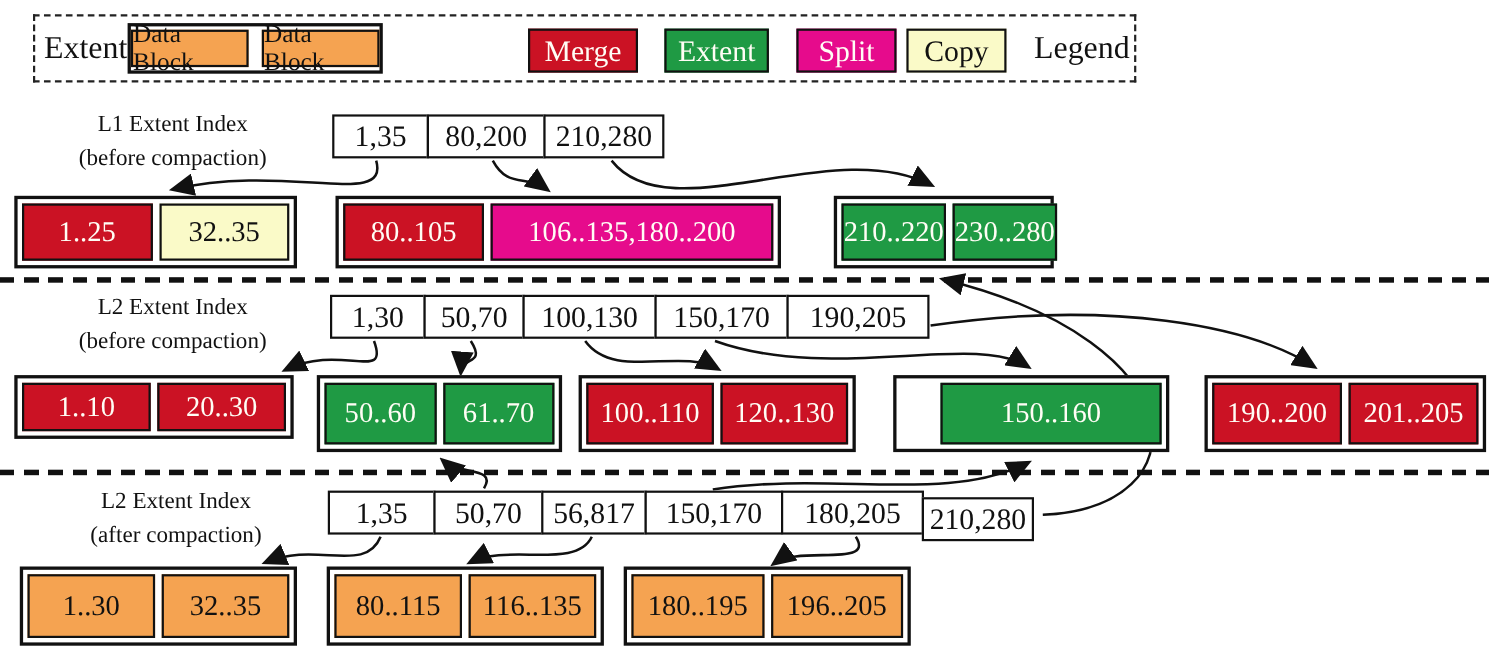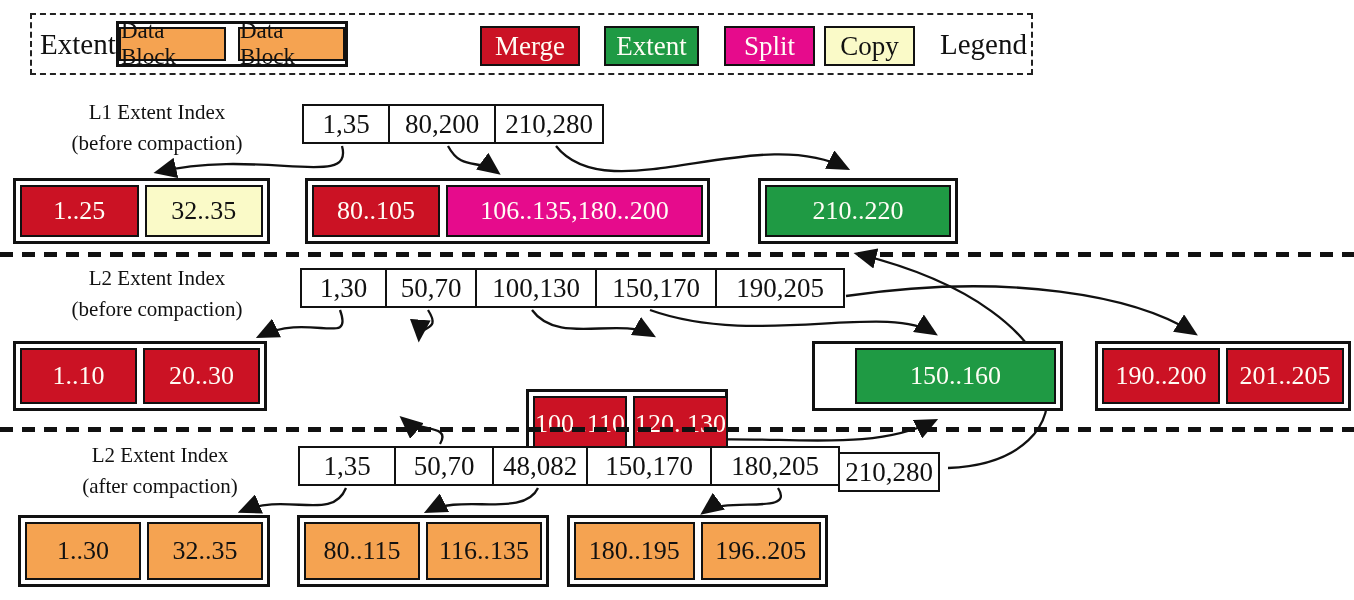--- a/index.html
+++ b/index.html
@@ -97,61 +97,66 @@
   <div class="extent" style="left:13px;top:178px;width:257px;height:66px;">
     <div class="cell merge">1..25</div>
     <div class="cell copy">32..35</div>
   </div>
   <div class="extent" style="left:305px;top:178px;width:405px;height:66px;">
     <div class="cell merge" style="flex:0 0 128px;">80..105</div>
     <div class="cell split">106..135,180..200</div>
   </div>
   <div class="extent" style="left:758px;top:178px;width:200px;height:66px;">
     <div class="cell reuse">210..220</div>
+    <div class="cell reuse">230..280</div>
   </div>
 
   <div class="divider" style="top:252px;"></div>
 
   <div class="row-label" style="left:12px;top:263px;">
     <div>L2 Extent Index</div>
     <div>(before compaction)</div>
   </div>
   <div class="index" style="left:300px;top:268px;">
     <div class="icell" style="width:87px;">1,30</div>
     <div class="icell" style="width:92px;">50,70</div>
     <div class="icell" style="width:122px;">100,130</div>
     <div class="icell" style="width:122px;">150,170</div>
     <div class="icell" style="width:130px;">190,205</div>
   </div>
-  <div class="extent" style="left:13px;top:341px;width:254px;height:70px;">
+  <div class="extent" style="left:13px;top:341px;width:254px;height:58px;">
     <div class="cell merge">1..10</div>
     <div class="cell merge">20..30</div>
   </div>
-  <div class="extent" style="left:526px;top:341px;width:202px;height:70px;margin-top:48px;">
+  <div class="extent" style="left:288px;top:341px;width:223px;height:70px;">
+    <div class="cell reuse">50..60</div>
+    <div class="cell reuse">61..70</div>
+  </div>
+  <div class="extent" style="left:526px;top:341px;width:252px;height:70px;">
     <div class="cell merge">100..110</div>
     <div class="cell merge">120..130</div>
   </div>
   <div class="extent" style="left:812px;top:341px;width:251px;height:70px;padding-left:40px;">
     <div class="cell reuse">150..160</div>
   </div>
   <div class="extent" style="left:1095px;top:341px;width:256px;height:70px;">
     <div class="cell merge">190..200</div>
     <div class="cell merge">201..205</div>
   </div>
 
   <div class="divider" style="top:427px;"></div>
 
   <div class="row-label" style="left:15px;top:440px;">
     <div>L2 Extent Index</div>
     <div>(after compaction)</div>
   </div>
   <div class="index" style="left:298px;top:446px;">
     <div class="icell" style="width:98px;">1,35</div>
     <div class="icell" style="width:100px;">50,70</div>
-    <div class="icell" style="width:96px;">48,082</div>
+    <div class="icell" style="width:96px;">56,817</div>
     <div class="icell" style="width:126px;">150,170</div>
     <div class="icell" style="width:130px;">180,205</div>
     <div class="icell offset" style="width:102px;">210,280</div>
   </div>
   <div class="extent" style="left:18px;top:515px;width:252px;height:72px;">
     <div class="cell data">1..30</div>
     <div class="cell data">32..35</div>
   </div>
   <div class="extent" style="left:297px;top:515px;width:252px;height:72px;">
     <div class="cell data">80..115</div>

